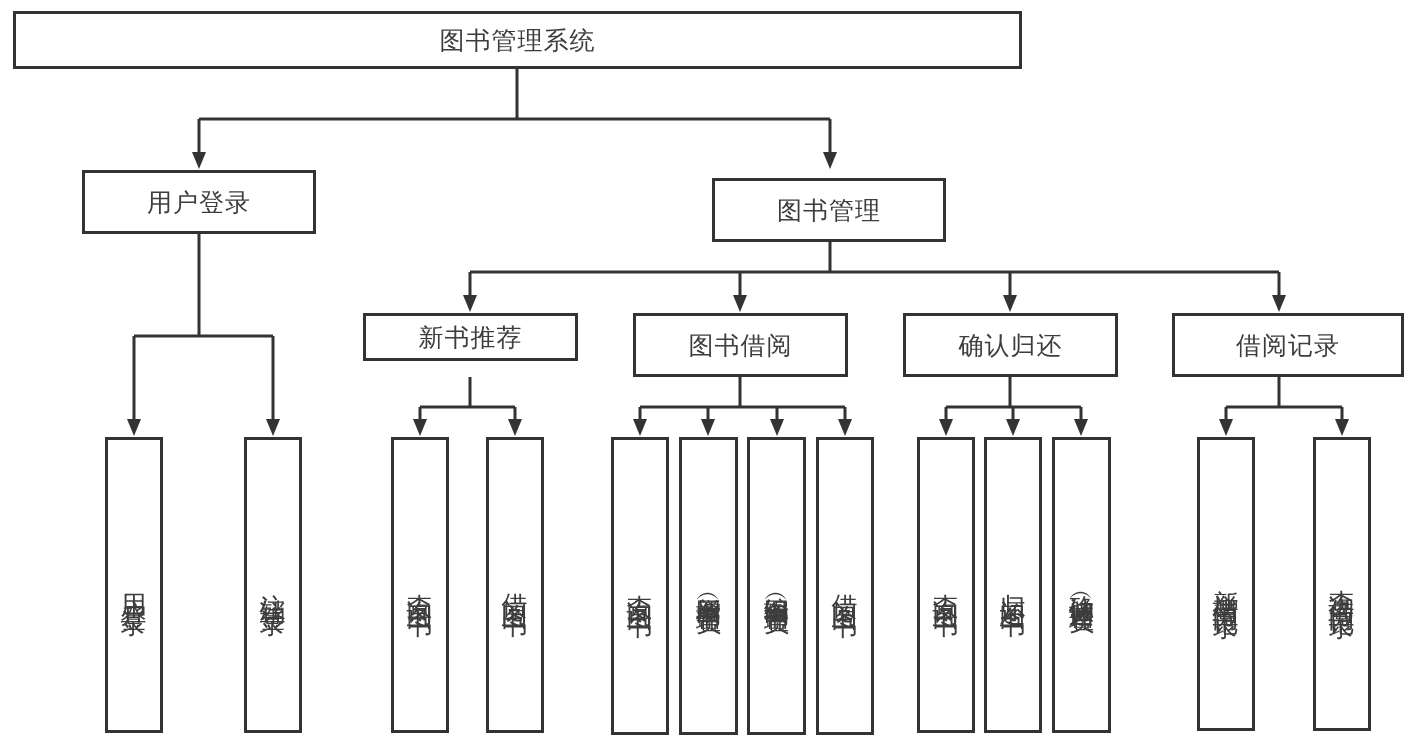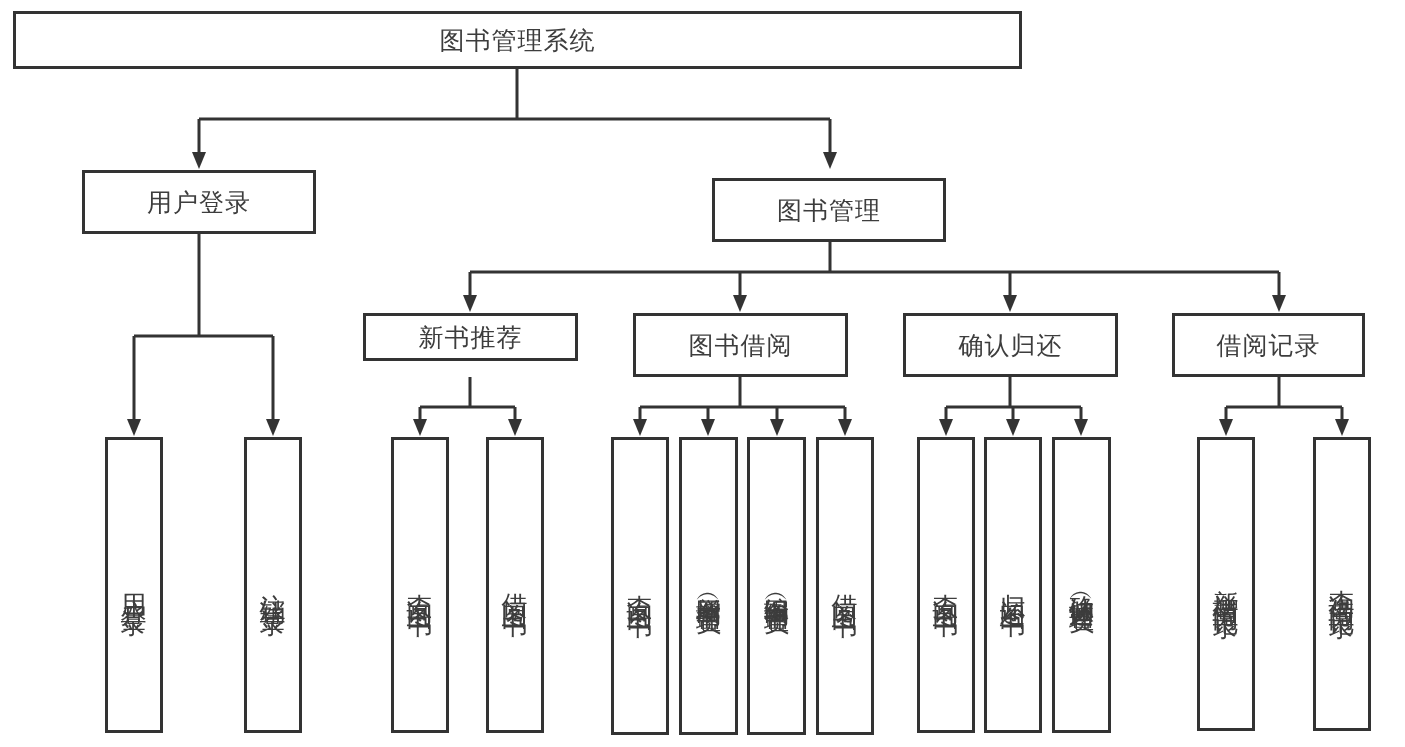--- a/index.html
+++ b/index.html
@@ -117,21 +117,21 @@
 
   <div class="node hnode" style="left:363px;top:313px;width:215px;height:48px;">
     <span>新书推荐</span>
   </div>
   <div class="node hnode" style="left:633px;top:313px;width:215px;height:64px;">
     <span>图书借阅</span>
   </div>
   <div class="node hnode" style="left:903px;top:313px;width:215px;height:64px;">
     <span>确认归还</span>
   </div>
-  <div class="node hnode" style="left:1172px;top:313px;width:193px;height:64px;">
+  <div class="node hnode" style="left:1172px;top:313px;width:232px;height:64px;">
     <span>借阅记录</span>
   </div>
 
   <div class="node vnode" style="left:105px;top:437px;width:58px;height:296px;">
     <span>用户登录</span>
   </div>
   <div class="node vnode" style="left:244px;top:437px;width:58px;height:296px;">
     <span>注销登录</span>
   </div>
 

